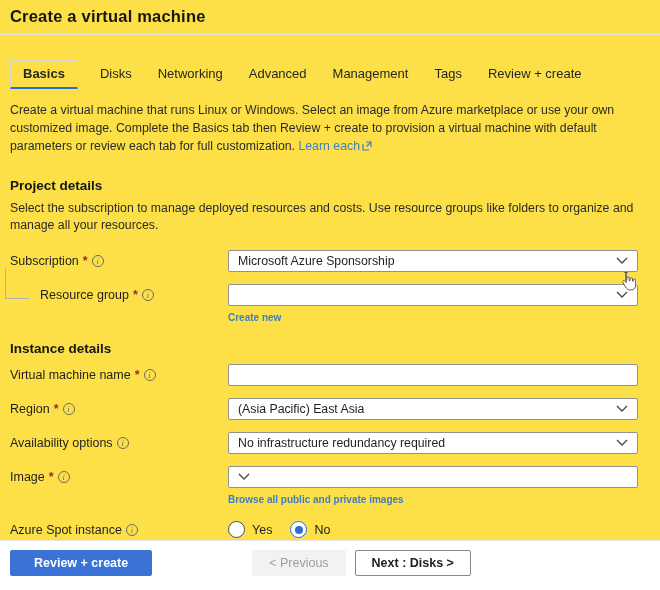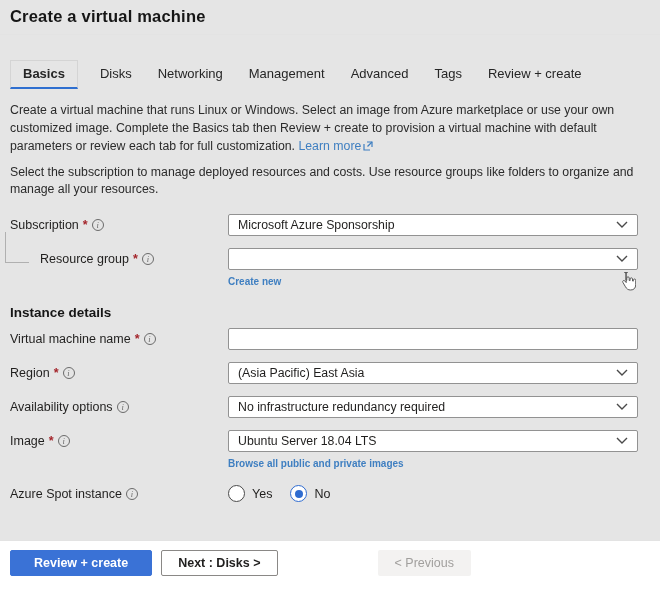--- a/index.html
+++ b/index.html
@@ -1,18 +1,18 @@
 <!DOCTYPE html>
 <html><head>
 <meta charset="utf-8">
 <style>
   * { box-sizing: border-box; margin: 0; padding: 0; }
   html, body { background: #ffffff; }
   body { font-family: "Liberation Sans", sans-serif; color: #1b1b1b; }
-  .page { position: relative; width: 660px; height: 590px; background: #e5e5e5; overflow: hidden; }
+  .page { position: relative; width: 660px; height: 590px; background: #fde047; overflow: hidden; }
 
   
   .title { font-size: 16.5px; font-weight: bold; color: #161616; padding: 7px 0 0 10px; letter-spacing: .2px; }
   .top-divider { border: none; border-top: 1px solid #e3e3e3; margin-top: 8px; }
 
   
   .tabs { display: flex; align-items: center; padding-left: 10px; margin-top: 25px; }
   .tab { font-size: 13px; color: #262626; padding: 6px 0 8px 0; margin-right: 26px; cursor: pointer; white-space: nowrap; }
   .tab.active { border: 1px solid #d4d4d4; border-bottom: 2px solid #2f6fd0; padding: 5px 12px 6px 12px; font-weight: bold; margin-right: 22px; }
 
@@ -65,35 +65,36 @@
 
 <div class="page">
 
   <div class="title">Create a virtual machine</div>
   <hr class="top-divider">
 
   <div class="tabs">
     <span class="tab active">Basics</span>
     <span class="tab">Disks</span>
     <span class="tab">Networking</span>
+    <span class="tab">Advanced</span>
     <span class="tab">Management</span>
-    <span class="tab">Advanced</span>
     <span class="tab">Tags</span>
     <span class="tab">Review + create</span>
   </div>
 
   <div class="intro">
     <span>Create a virtual machine that runs Linux or Windows. Select an image from Azure marketplace or use your own customized image. Complete the Basics tab then Review + create to provision a virtual machine with default parameters or review each tab for full customization.</span>
-    <a class="link"><span>Learn more</span><span class="ext-icon"><svg width="10" height="10" viewBox="0 0 10 10">
+    <a class="link"><span>Learn each</span><span class="ext-icon"><svg width="10" height="10" viewBox="0 0 10 10">
             <path d="M1 3v6h6" fill="none" stroke="#3f7fc1" stroke-width="1.2"></path>
             <path d="M4 1h5v5" fill="none" stroke="#3f7fc1" stroke-width="1.2"></path>
             <path d="M9 1L4.5 5.5" stroke="#3f7fc1" stroke-width="1.2"></path>
           </svg></span></a>
   </div>
 
+  <div class="section-heading">Project details</div>
   <div class="section-desc">Select the subscription to manage deployed resources and costs. Use resource groups like folders to organize and manage all your resources.</div>
 
   <div class="fields">
     <div class="connector"></div>
 
     <div class="row">
       <div class="label-cell">
         <span>Subscription</span>
         <span class="required">*</span>
         <span class="info"></span>
@@ -173,21 +174,20 @@
     </div>
 
     <div class="row">
       <div class="label-cell">
         <span>Image</span>
         <span class="required">*</span>
         <span class="info"></span>
       </div>
       <div class="control-cell">
         <div class="dropdown">
-          <span>Ubuntu Server 18.04 LTS</span>
           <span class="chevron"><svg width="12" height="8" viewBox="0 0 12 8">
                 <path d="M1 1l5 5 5-5" fill="none" stroke="#4a4a4a" stroke-width="1.4"></path>
               </svg></span>
         </div>
         <a class="link sub-link">Browse all public and private images</a>
       </div>
     </div>
 
     <div class="row" style="margin-top:4px;">
       <div class="label-cell">
@@ -204,22 +204,22 @@
             <span class="radio checked"></span>
             <span class="radio-label">No</span>
           </span>
         </div>
       </div>
     </div>
   </div>
 
   <div class="footer">
     <button class="btn btn-primary">Review + create</button>
+    <button class="btn btn-disabled">&lt; Previous</button>
     <button class="btn btn-outline">Next : Disks &gt;</button>
-    <button class="btn btn-disabled">&lt; Previous</button>
   </div>
 
   <div class="cursor">
     <svg width="17" height="20" viewBox="0 0 17 20">
       <path d="M5.5 1.5c.8 0 1.4.6 1.4 1.4v6.3l.9.1V7c0-.7.5-1.2 1.2-1.2S10.2 6.3 10.2 7v2.5l.9.1V8c0-.7.5-1.2 1.2-1.2s1.2.5 1.2 1.2v2l.9.1v-.9c0-.7.5-1.2 1.1-1.2.7 0 1.2.5 1.2 1.2v4.6c0 3.2-1.8 5.2-5 5.2-2.7 0-4-1-5.6-3.8l-2.3-4c-.3-.6-.1-1.3.5-1.6.5-.3 1.1-.1 1.5.3l1.4 1.7V2.9c0-.8.6-1.4 1.3-1.4z" fill="#ffffff" stroke="#5a5a5a" stroke-width="1"></path>
     </svg>
   </div>
 
 </div>
 

